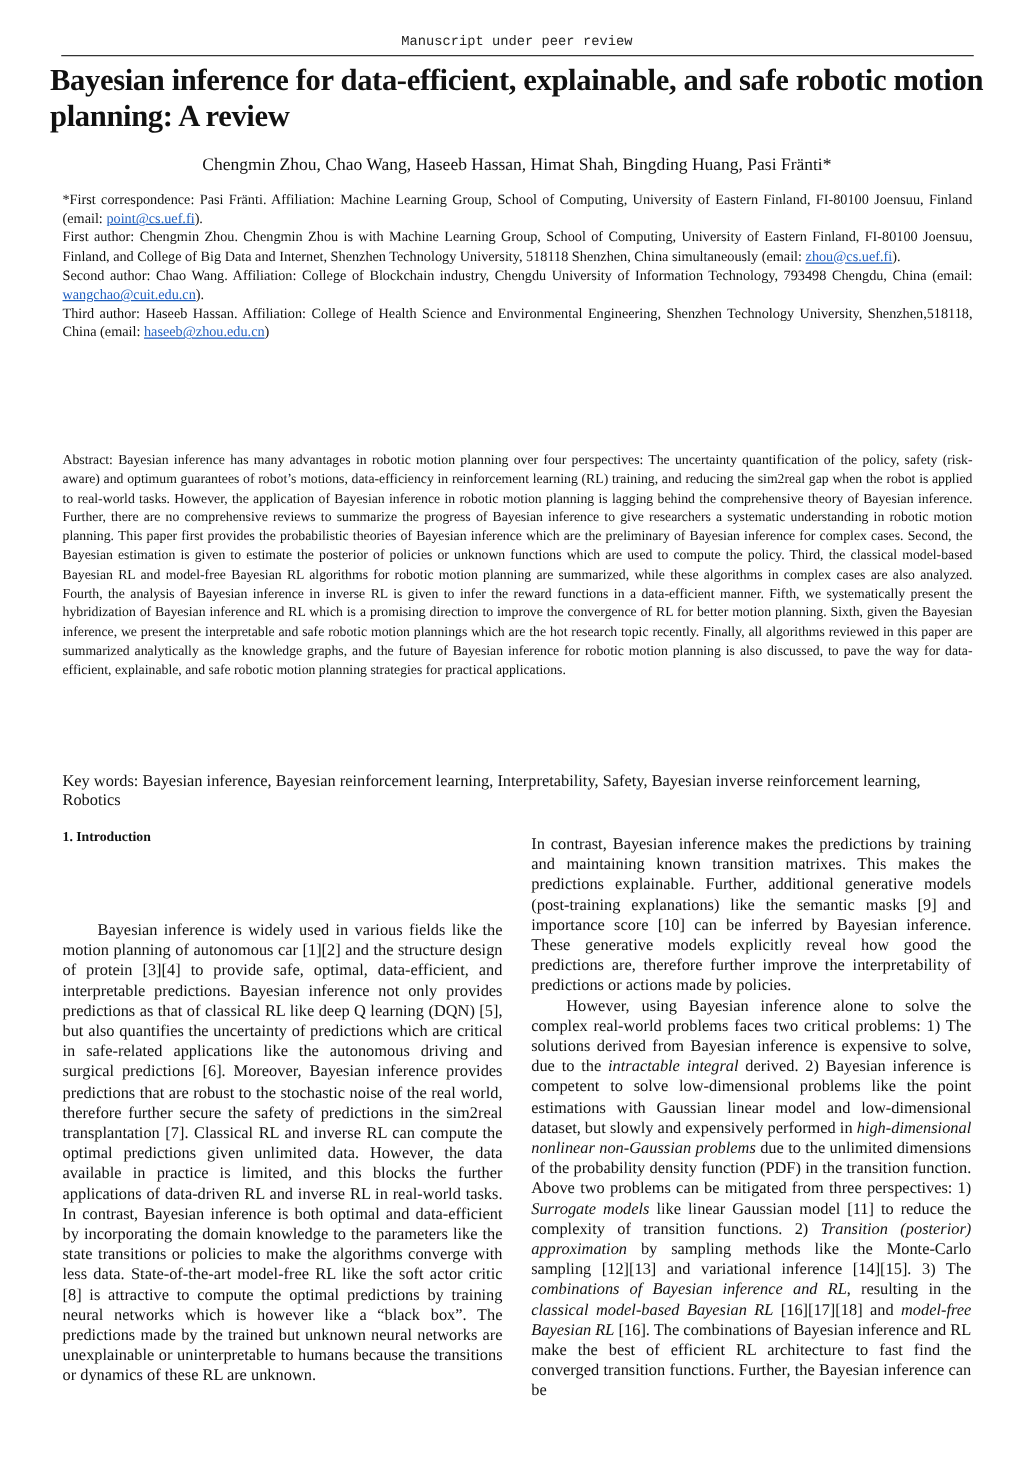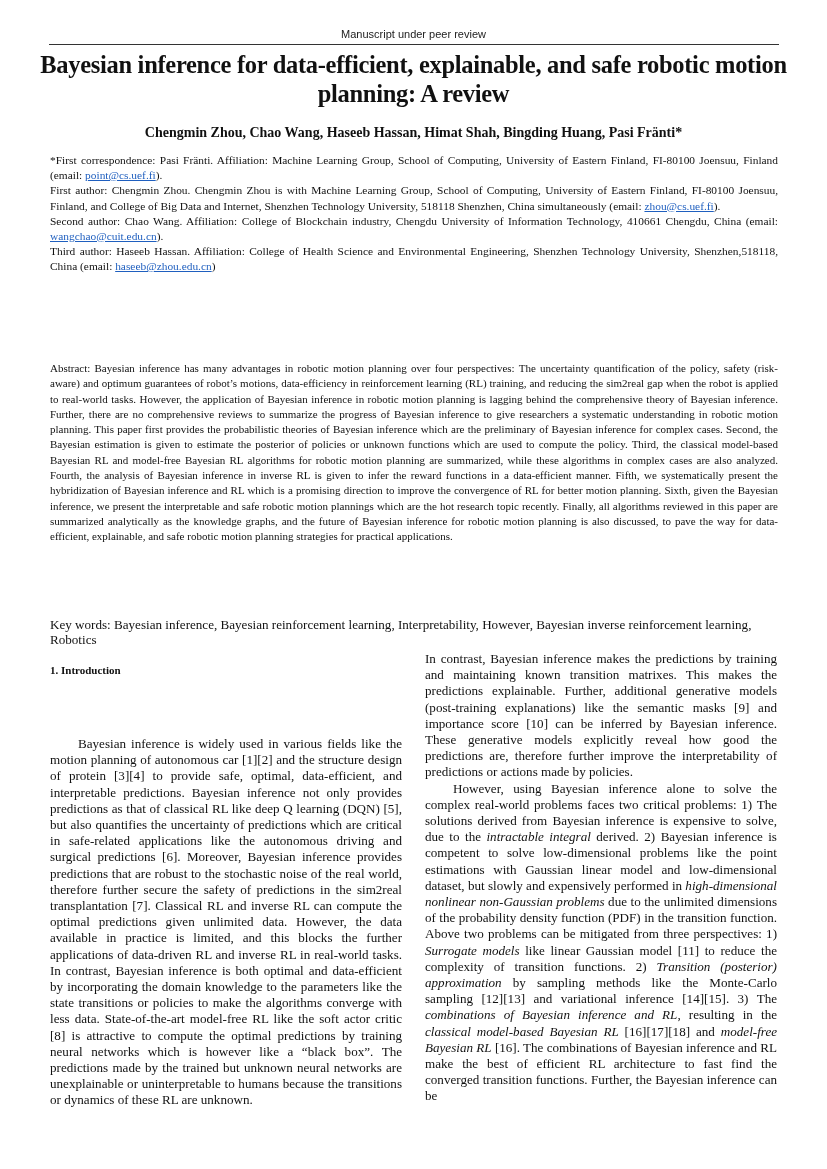--- a/index.html
+++ b/index.html
@@ -1,50 +1,50 @@
 <!DOCTYPE html>
 <html><head>
 <meta charset="utf-8">
 <style>
   html, body { margin: 0; padding: 0; background: #ffffff; }
   body { width: 827px; height: 1169px; position: relative; overflow: hidden; color: #111; font-family: "Liberation Serif", serif; }
-  .running-head { position: absolute; top: 28px; left: 0; width: 827px; text-align: center; font-family: Liberation Sans, sans-serif; font-size: 11px; color: #222; }
+  .running-head { position: absolute; top: 28px; left: 0; width: 827px; text-align: center; font-family: Liberation Mono, monospace; font-size: 11px; color: #222; }
   .head-rule { position: absolute; top: 44px; left: 49px; width: 730px; height: 0; border-top: 1.3px solid #333; }
-  .title { position: absolute; top: 50px; left: 40px; width: 747px; text-align: center; font-weight: bold; font-size: 24.5px; line-height: 29px; letter-spacing: -0.3px; }
-  .authors { position: absolute; top: 125px; left: 40px; width: 747px; text-align: center; font-size: 14px; font-weight: bold; }
+  .title { position: absolute; top: 50px; left: 40px; width: 747px; text-align: left; font-weight: bold; font-size: 24.5px; line-height: 29px; letter-spacing: -0.3px; }
+  .authors { position: absolute; top: 125px; left: 40px; width: 747px; text-align: center; font-size: 14px; }
   .affil { position: absolute; top: 153px; left: 50px; width: 728px; font-size: 11.4px; line-height: 15.2px; text-align: justify; }
   .affil p { margin: 0; }
   a.mail { color: #1f5fbf; text-decoration: underline; }
   .abstract { position: absolute; top: 361px; left: 50px; width: 728px; font-size: 11px; line-height: 15.3px; text-align: justify; margin: 0; }
   .keywords { position: absolute; top: 617px; left: 50px; width: 728px; font-size: 13.1px; line-height: 15.3px; margin: 0; }
   .section-title { position: absolute; top: 664px; left: 50px; font-weight: bold; font-size: 11px; margin: 0; }
   .col-left { position: absolute; top: 736px; left: 50px; width: 352px; font-size: 13.1px; line-height: 16.2px; text-align: justify; margin: 0; text-indent: 28px; }
-  .col-right { position: absolute; top: 651px; left: 425px; width: 352px; font-size: 13.1px; line-height: 16.2px; text-align: justify; }
+  .col-right { position: absolute; top: 667px; left: 425px; width: 352px; font-size: 13.1px; line-height: 16.2px; text-align: justify; }
   .col-right p { margin: 0; }
   .col-right p.indent { text-indent: 28px; }
   em { font-style: italic; }
 </style>
 </head>
 <body>
 
 <div class="running-head">Manuscript under peer review</div>
 <div class="head-rule"></div>
 
 <h1 class="title" style="margin:0;">Bayesian inference for data-efficient, explainable, and safe robotic motion planning: A review</h1>
 <div class="authors">Chengmin Zhou, Chao Wang, Haseeb Hassan, Himat Shah, Bingding Huang, Pasi Fränti*</div>
 
 <div class="affil">
   <p><span>*First correspondence: Pasi Fränti. Affiliation: Machine Learning Group, School of Computing, University of Eastern Finland, FI-80100 Joensuu, Finland (email: </span><a class="mail">point@cs.uef.fi</a><span>).</span></p>
   <p><span>First author: Chengmin Zhou. Chengmin Zhou is with Machine Learning Group, School of Computing, University of Eastern Finland, FI-80100 Joensuu, Finland, and College of Big Data and Internet, Shenzhen Technology University, 518118 Shenzhen, China simultaneously (email: </span><a class="mail">zhou@cs.uef.fi</a><span>).</span></p>
-  <p><span>Second author: Chao Wang. Affiliation: College of Blockchain industry, Chengdu University of Information Technology, 410661 Chengdu, China (email: </span><a class="mail">wangchao@cuit.edu.cn</a><span>).</span></p>
+  <p><span>Second author: Chao Wang. Affiliation: College of Blockchain industry, Chengdu University of Information Technology, 793498 Chengdu, China (email: </span><a class="mail">wangchao@cuit.edu.cn</a><span>).</span></p>
   <p><span>Third author: Haseeb Hassan. Affiliation: College of Health Science and Environmental Engineering, Shenzhen Technology University, Shenzhen,518118, China (email: </span><a class="mail">haseeb@zhou.edu.cn</a><span>)</span></p>
 </div>
 
 <p class="abstract">Abstract: Bayesian inference has many advantages in robotic motion planning over four perspectives: The uncertainty quantification of the policy, safety (risk-aware) and optimum guarantees of robot’s motions, data-efficiency in reinforcement learning (RL) training, and reducing the sim2real gap when the robot is applied to real-world tasks. However, the application of Bayesian inference in robotic motion planning is lagging behind the comprehensive theory of Bayesian inference. Further, there are no comprehensive reviews to summarize the progress of Bayesian inference to give researchers a systematic understanding in robotic motion planning. This paper first provides the probabilistic theories of Bayesian inference which are the preliminary of Bayesian inference for complex cases. Second, the Bayesian estimation is given to estimate the posterior of policies or unknown functions which are used to compute the policy. Third, the classical model-based Bayesian RL and model-free Bayesian RL algorithms for robotic motion planning are summarized, while these algorithms in complex cases are also analyzed. Fourth, the analysis of Bayesian inference in inverse RL is given to infer the reward functions in a data-efficient manner. Fifth, we systematically present the hybridization of Bayesian inference and RL which is a promising direction to improve the convergence of RL for better motion planning. Sixth, given the Bayesian inference, we present the interpretable and safe robotic motion plannings which are the hot research topic recently. Finally, all algorithms reviewed in this paper are summarized analytically as the knowledge graphs, and the future of Bayesian inference for robotic motion planning is also discussed, to pave the way for data-efficient, explainable, and safe robotic motion planning strategies for practical applications.</p>
-<p class="keywords">Key words: Bayesian inference, Bayesian reinforcement learning, Interpretability, However, Bayesian inverse reinforcement learning, Robotics</p>
+<p class="keywords">Key words: Bayesian inference, Bayesian reinforcement learning, Interpretability, Safety, Bayesian inverse reinforcement learning, Robotics</p>
 
 <h2 class="section-title">1. Introduction</h2>
 
 <p class="col-left">Bayesian inference is widely used in various fields like the motion planning of autonomous car [1][2] and the structure design of protein [3][4] to provide safe, optimal, data-efficient, and interpretable predictions. Bayesian inference not only provides predictions as that of classical RL like deep Q learning (DQN) [5], but also quantifies the uncertainty of predictions which are critical in safe-related applications like the autonomous driving and surgical predictions [6]. Moreover, Bayesian inference provides predictions that are robust to the stochastic noise of the real world, therefore further secure the safety of predictions in the sim2real transplantation [7]. Classical RL and inverse RL can compute the optimal predictions given unlimited data. However, the data available in practice is limited, and this blocks the further applications of data-driven RL and inverse RL in real-world tasks. In contrast, Bayesian inference is both optimal and data-efficient by incorporating the domain knowledge to the parameters like the state transitions or policies to make the algorithms converge with less data. State-of-the-art model-free RL like the soft actor critic [8] is attractive to compute the optimal predictions by training neural networks which is however like a “black box”. The predictions made by the trained but unknown neural networks are unexplainable or uninterpretable to humans because the transitions or dynamics of these RL are unknown.</p>
 
 <div class="col-right">
   <p>In contrast, Bayesian inference makes the predictions by training and maintaining known transition matrixes. This makes the predictions explainable. Further, additional generative models (post-training explanations) like the semantic masks [9] and importance score [10] can be inferred by Bayesian inference. These generative models explicitly reveal how good the predictions are, therefore further improve the interpretability of predictions or actions made by policies.</p>
   <p class="indent"><span>However, using Bayesian inference alone to solve the complex real-world problems faces two critical problems: 1) The solutions derived from Bayesian inference is expensive to solve, due to the </span><em>intractable integral</em><span> derived. 2) Bayesian inference is competent to solve low-dimensional problems like the point estimations with Gaussian linear model and low-dimensional dataset, but slowly and expensively performed in </span><em>high-dimensional nonlinear non-Gaussian problems</em><span> due to the unlimited dimensions of the probability density function (PDF) in the transition function. Above two problems can be mitigated from three perspectives: 1) </span><em>Surrogate models</em><span> like linear Gaussian model [11] to reduce the complexity of transition functions. 2) </span><em>Transition (posterior) approximation</em><span> by sampling methods like the Monte-Carlo sampling [12][13] and variational inference [14][15]. 3) The </span><em>combinations of Bayesian inference and RL</em><span>, resulting in the </span><em>classical model-based Bayesian RL</em><span> [16][17][18] and </span><em>model-free Bayesian RL</em><span> [16]. The combinations of Bayesian inference and RL make the best of efficient RL architecture to fast find the converged transition functions. Further, the Bayesian inference can be</span></p>
 </div>
 

